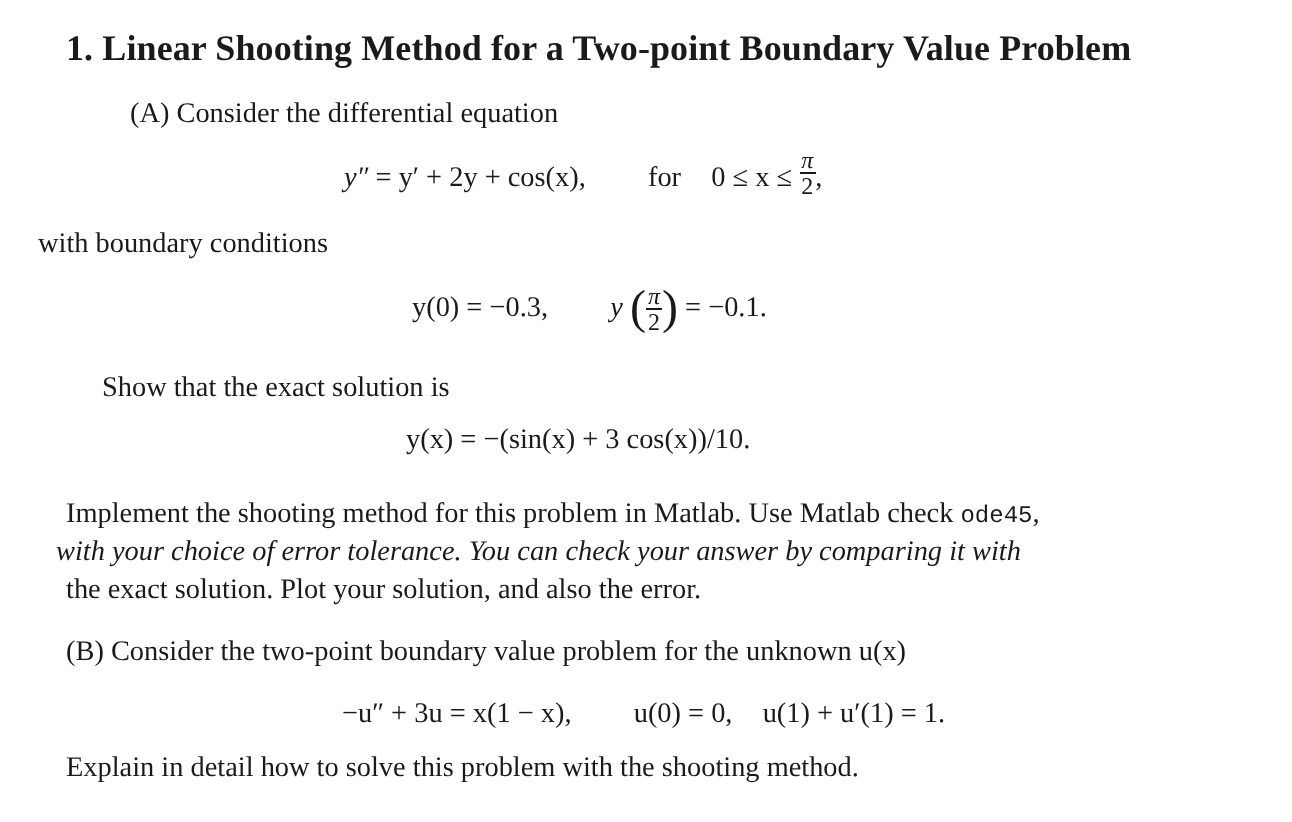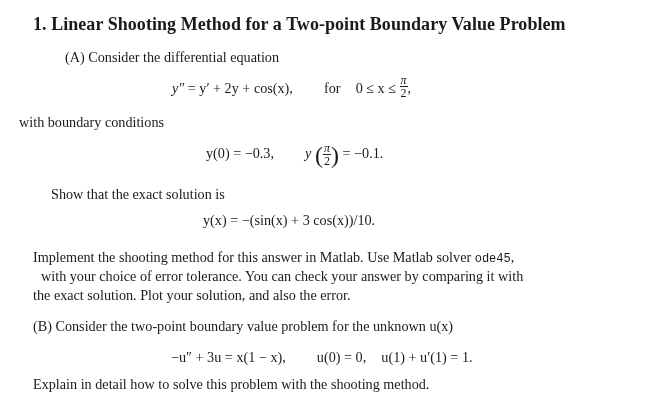--- a/index.html
+++ b/index.html
@@ -48,23 +48,23 @@
   <span class="mi">y</span>
   <span class="bigparen">(</span><span class="frac"><span class="num">π</span><span class="den">2</span></span><span class="bigparen">)</span>
   <span>= −0.1.</span>
 </div>
 
 <div class="abs para" style="left:33px; top:186px;margin-left:18px;">Show that the exact solution is</div>
 
 <div class="abs math" style="left:203px; top:212px;">y(x) = −(sin(x) + 3 cos(x))/10.</div>
 
 <div class="abs para" style="left:33px; top:249px;">
-  <span>Implement the shooting method for this answer in Matlab. Use Matlab solver </span><span class="mono">ode45</span><span>,</span>
+  <span>Implement the shooting method for this problem in Matlab. Use Matlab check </span><span class="mono">ode45</span><span>,</span>
 </div>
-<div class="abs para" style="left:41px; top:268px;">with your choice of error tolerance. You can check your answer by comparing it with</div>
+<div class="abs para" style="left:28px; top:268px;font-style:italic;">with your choice of error tolerance. You can check your answer by comparing it with</div>
 <div class="abs para" style="left:33px; top:287px;">the exact solution. Plot your solution, and also the error.</div>
 
 <div class="abs para" style="left:33px; top:318px;">(B) Consider the two-point boundary value problem for the unknown u(x)</div>
 
 <div class="abs math" style="left:136px; top:349px;margin-left:35px;">
   <span>−u″ + 3u = x(1 − x),</span>
   <span class="gap" style="width:24px;"></span>
   <span>u(0) = 0,</span>
   <span class="gap" style="width:8px;"></span>
   <span>u(1) + u′(1) = 1.</span>

